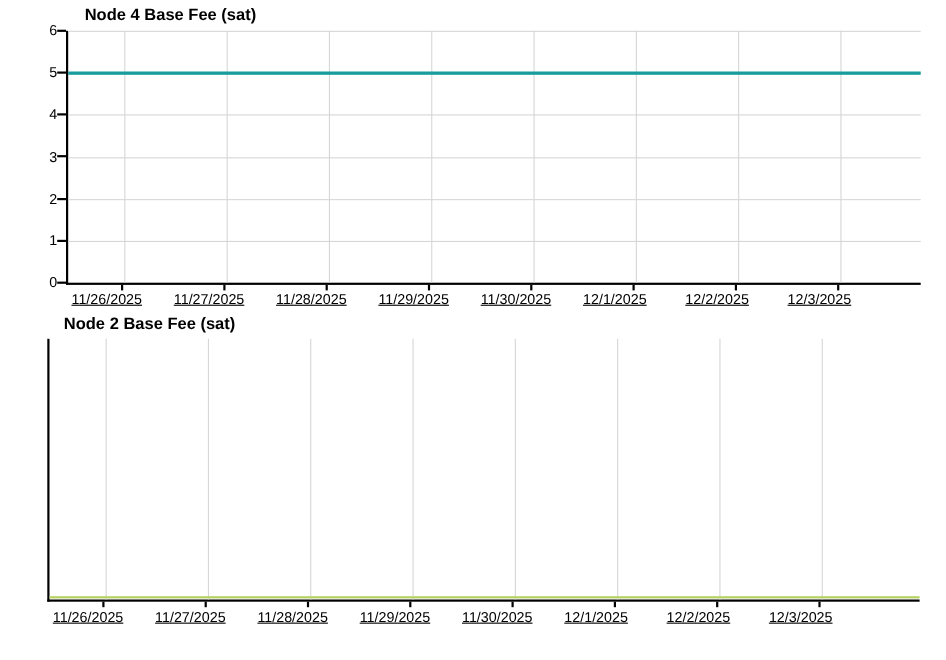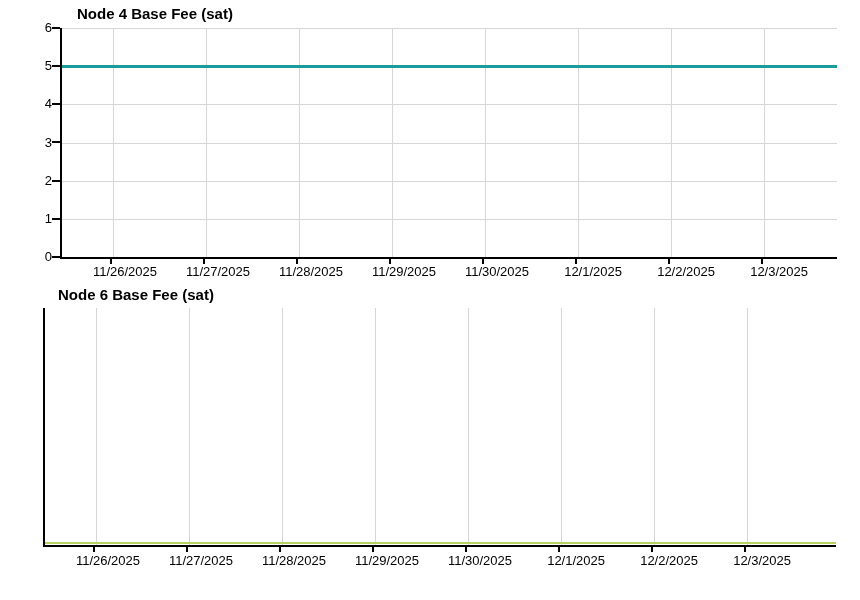--- a/index.html
+++ b/index.html
@@ -74,24 +74,25 @@
     position: absolute;
     left: 30px;
     width: 22px;
     text-align: right;
     font-size: 13px;
     line-height: 16px;
   }
   .xlabel {
     position: absolute;
     width: 92px;
-    text-align: right;
+    text-align: left;
     font-size: 13px;
     line-height: 16px;
     white-space: nowrap;
+    text-decoration: underline;
   }
 </style>
 </head>
 <body>
 
 <div class="page">
 
   <div class="chart-title" style="left:77px; top:5px;">Node 4 Base Fee (sat)</div>
 
   <div class="ylabel" style="top:20px;">6</div>
@@ -142,21 +143,21 @@
 
   <div class="xlabel" style="left:65px;  top:264px;">11/26/2025</div>
   <div class="xlabel" style="left:158px; top:264px;">11/27/2025</div>
   <div class="xlabel" style="left:251px; top:264px;">11/28/2025</div>
   <div class="xlabel" style="left:344px; top:264px;">11/29/2025</div>
   <div class="xlabel" style="left:437px; top:264px;">11/30/2025</div>
   <div class="xlabel" style="left:530px; top:264px;">12/1/2025</div>
   <div class="xlabel" style="left:623px; top:264px;">12/2/2025</div>
   <div class="xlabel" style="left:716px; top:264px;">12/3/2025</div>
 
-  <div class="chart-title" style="left:58px; top:286px;">Node 6 Base Fee (sat)</div>
+  <div class="chart-title" style="left:58px; top:286px;">Node 2 Base Fee (sat)</div>
 
   <div class="plot" style="left:43px; top:308px; width:791px; height:237px;">
 
     <div class="vgrid" style="left:51px;"></div>
     <div class="vgrid" style="left:144px;"></div>
     <div class="vgrid" style="left:237px;"></div>
     <div class="vgrid" style="left:330px;"></div>
     <div class="vgrid" style="left:423px;"></div>
     <div class="vgrid" style="left:516px;"></div>
     <div class="vgrid" style="left:609px;"></div>

